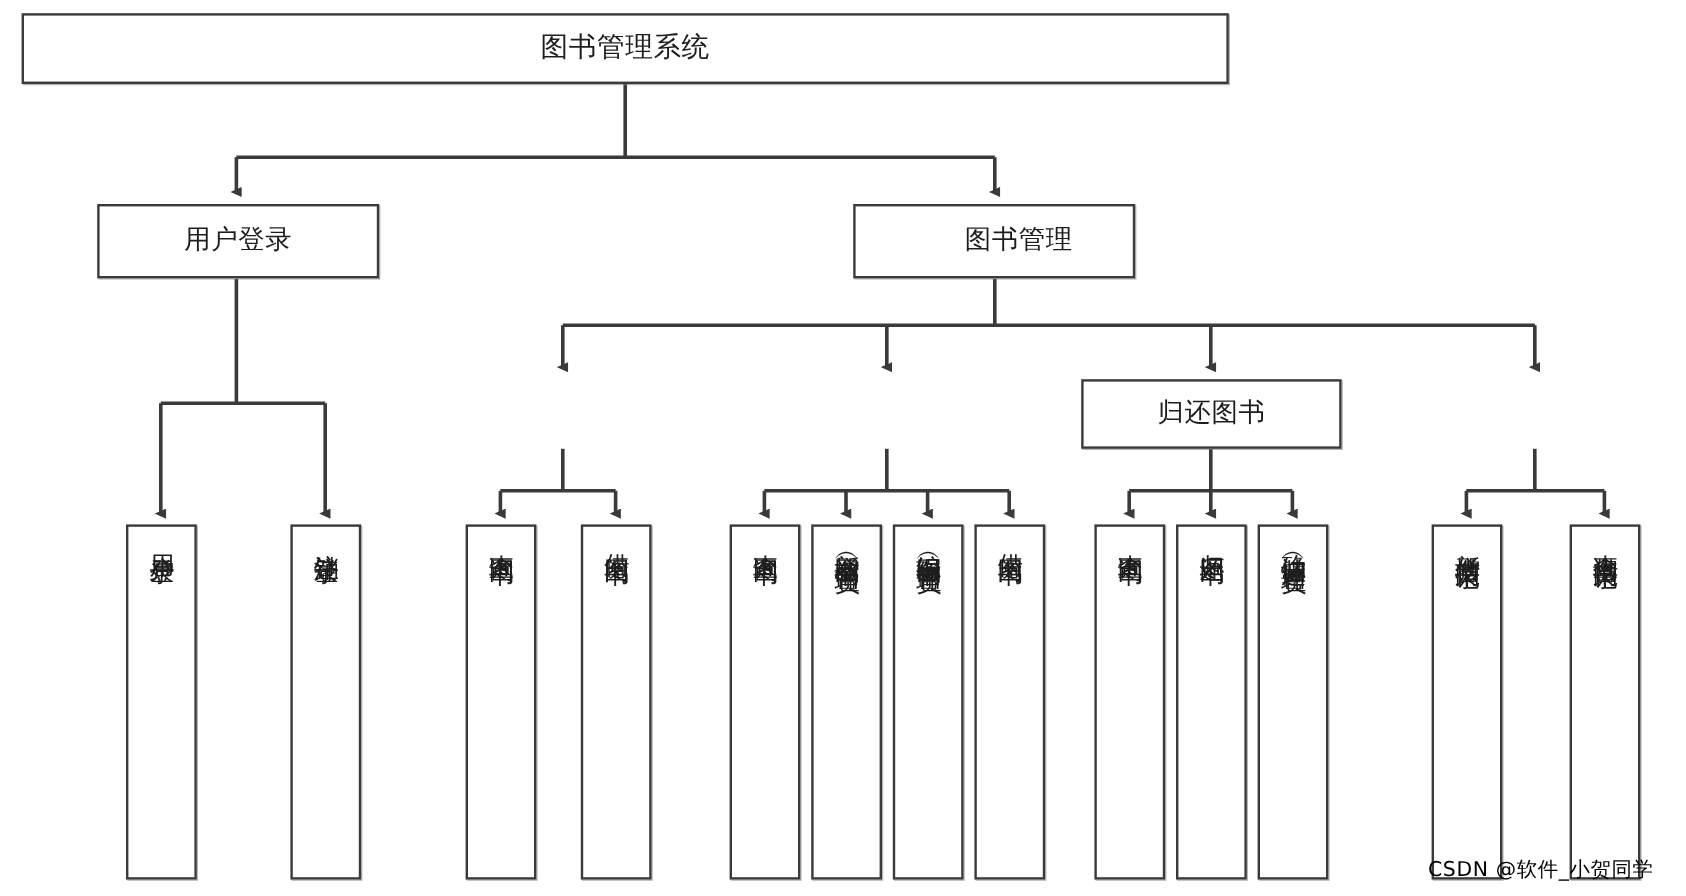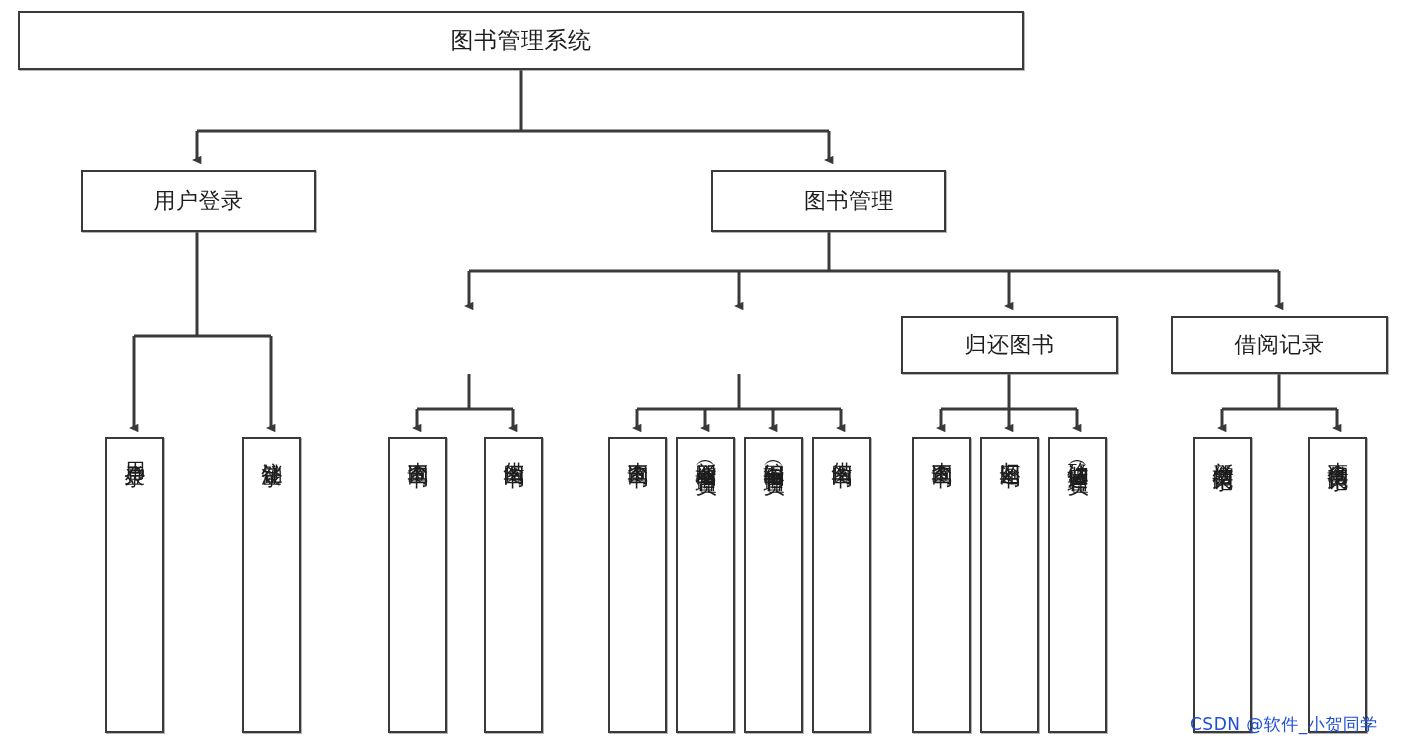--- a/index.html
+++ b/index.html
@@ -57,21 +57,21 @@
     font-size: 21px;
     letter-spacing: 2px;
     line-height: 1;
     margin: 0 auto;
   }
   .watermark {
     position: absolute;
     left: 1190px;
     top: 713px;
     font-size: 17px;
-    color: #1d4ed8;
+    color: #000000;
     letter-spacing: 0.5px;
     white-space: nowrap;
     font-family: "DejaVu Sans", "Liberation Sans", sans-serif;
   }
 </style>
 </head>
 <body>
 
 <div id="canvas">
 
@@ -132,23 +132,20 @@
   <div class="node h" style="left:81px; top:170px; width:235px; height:62px;">
     <span class="lbl">用户登录</span>
   </div>
   <div class="node h" style="left:711px; top:170px; width:235px; height:62px;padding-left:41px;">
     <span class="lbl">图书管理</span>
   </div>
 
   <div class="node h" style="left:901px; top:316px; width:217px; height:58px;">
     <span class="lbl">归还图书</span>
   </div>
-  <div class="node h" style="left:1171px; top:316px; width:217px; height:58px;">
-    <span class="lbl">借阅记录</span>
-  </div>
 
   <div class="node v" style="left:105px; top:437px; width:59px; height:296px;">
     <span class="lbl">用户登录</span>
   </div>
   <div class="node v" style="left:242px; top:437px; width:59px; height:296px;">
     <span class="lbl">注销登录</span>
   </div>
 
   <div class="node v" style="left:388px; top:437px; width:59px; height:296px;">
     <span class="lbl">查询图书</span>

